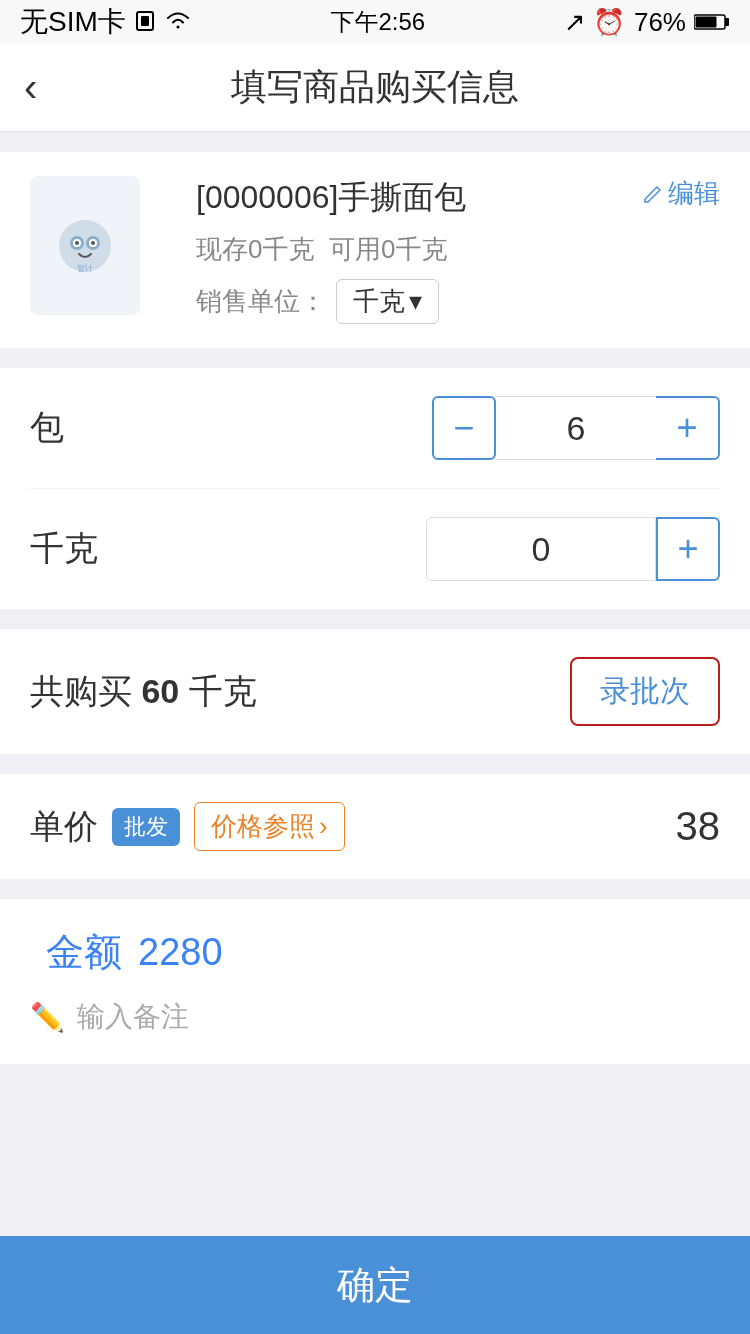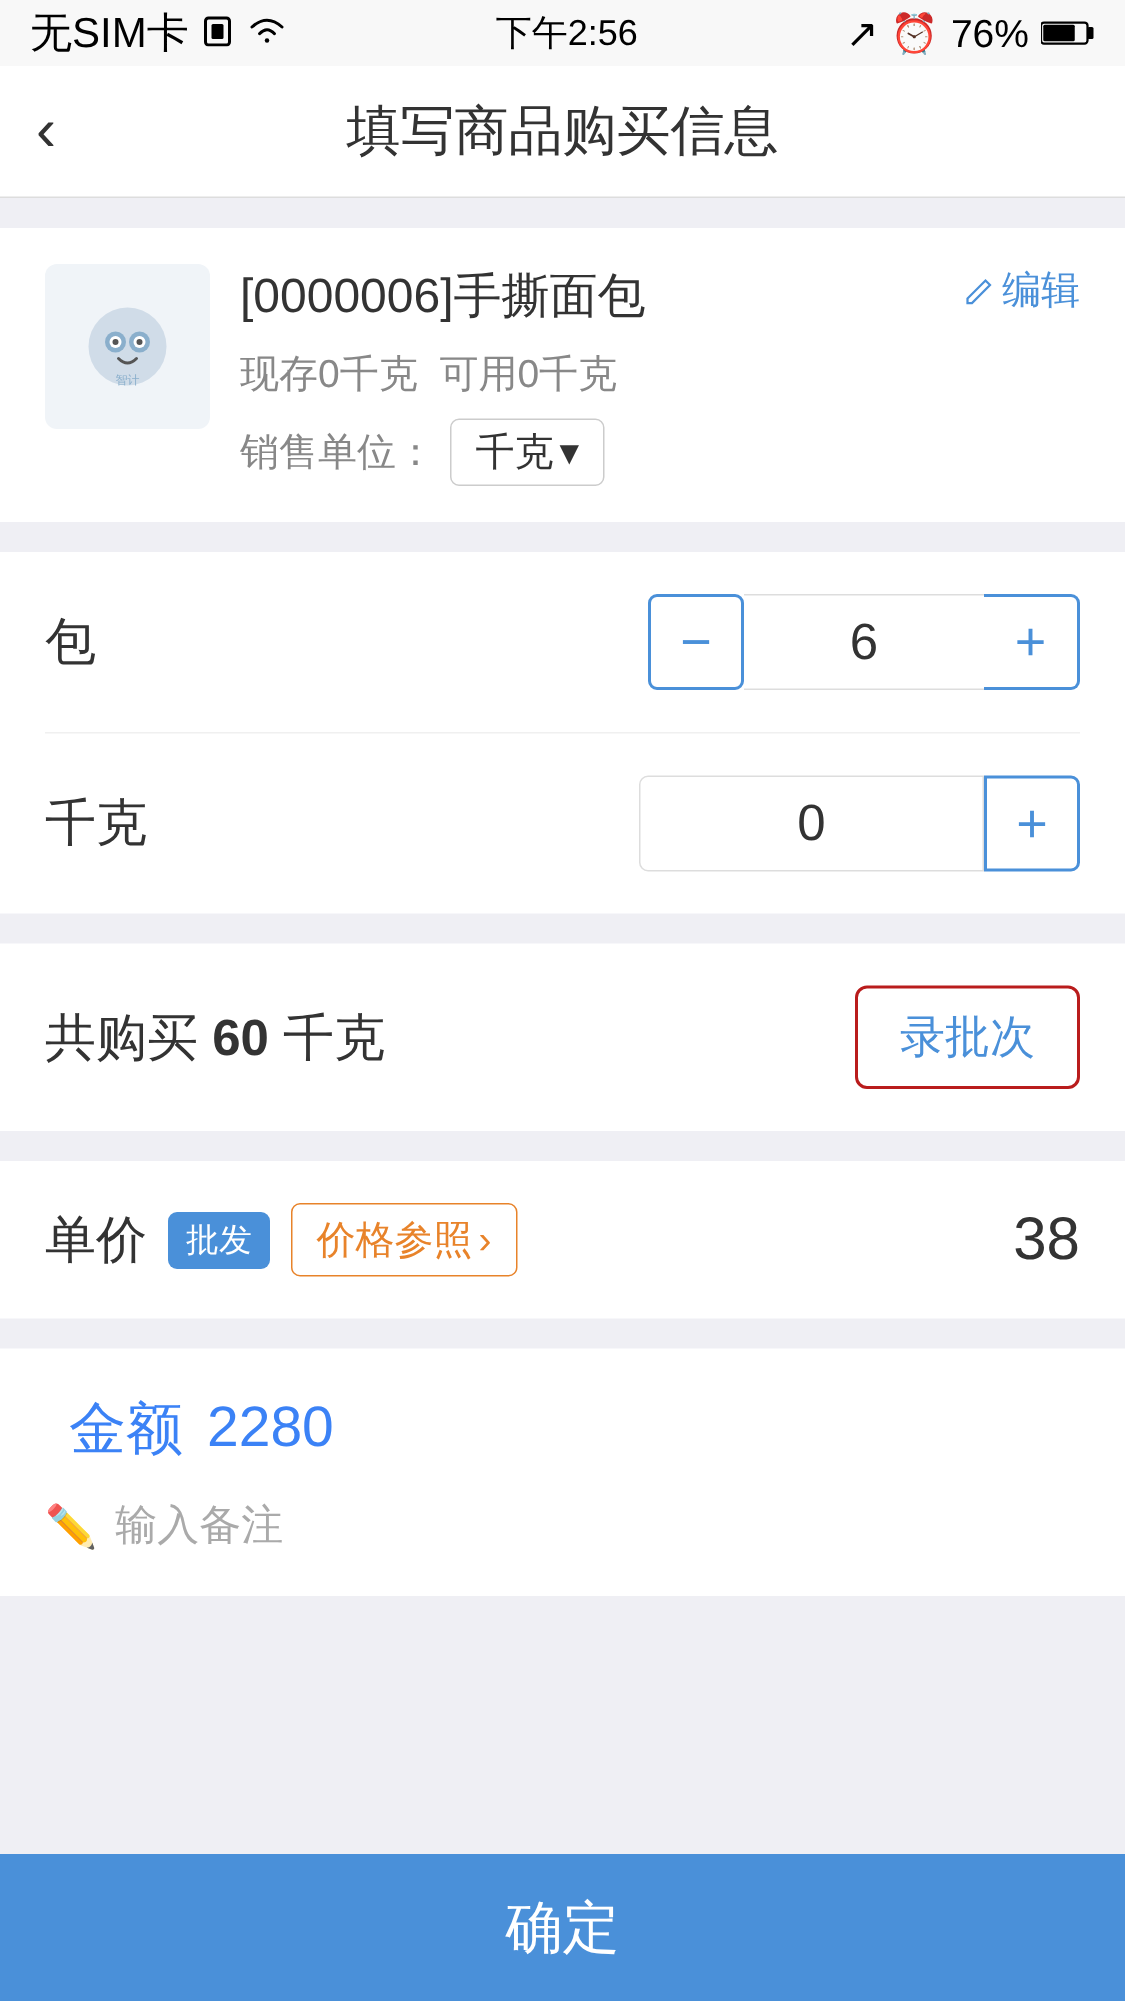--- a/index.html
+++ b/index.html
@@ -58,30 +58,30 @@
       background: #fff;
       margin-top: 20px;
       padding: 24px 30px;
       display: flex;
       align-items: flex-start;
       gap: 20px;
       position: relative;
     }
     .product-image {
       width: 110px;
-      height: 110px;
+      height: 139px;
       background: #f0f4f8;
       border-radius: 8px;
       display: flex;
       align-items: center;
       justify-content: center;
       flex-shrink: 0;
     }
     .product-image svg { width: 60px; height: 60px; }
-    .product-info { flex: 1; }
+    .product-info { flex: 1; margin-left: 36px; }
     .product-name { font-size: 32px; color: #333; font-weight: 500; margin-bottom: 12px; }
     .product-stock { font-size: 26px; color: #888; margin-bottom: 12px; }
     .product-unit { font-size: 26px; color: #888; display: flex; align-items: center; gap: 10px; }
     .unit-select {
       border: 1px solid #ccc;
       border-radius: 6px;
       padding: 4px 16px;
       font-size: 26px;
       color: #333;
       background: #fff;

